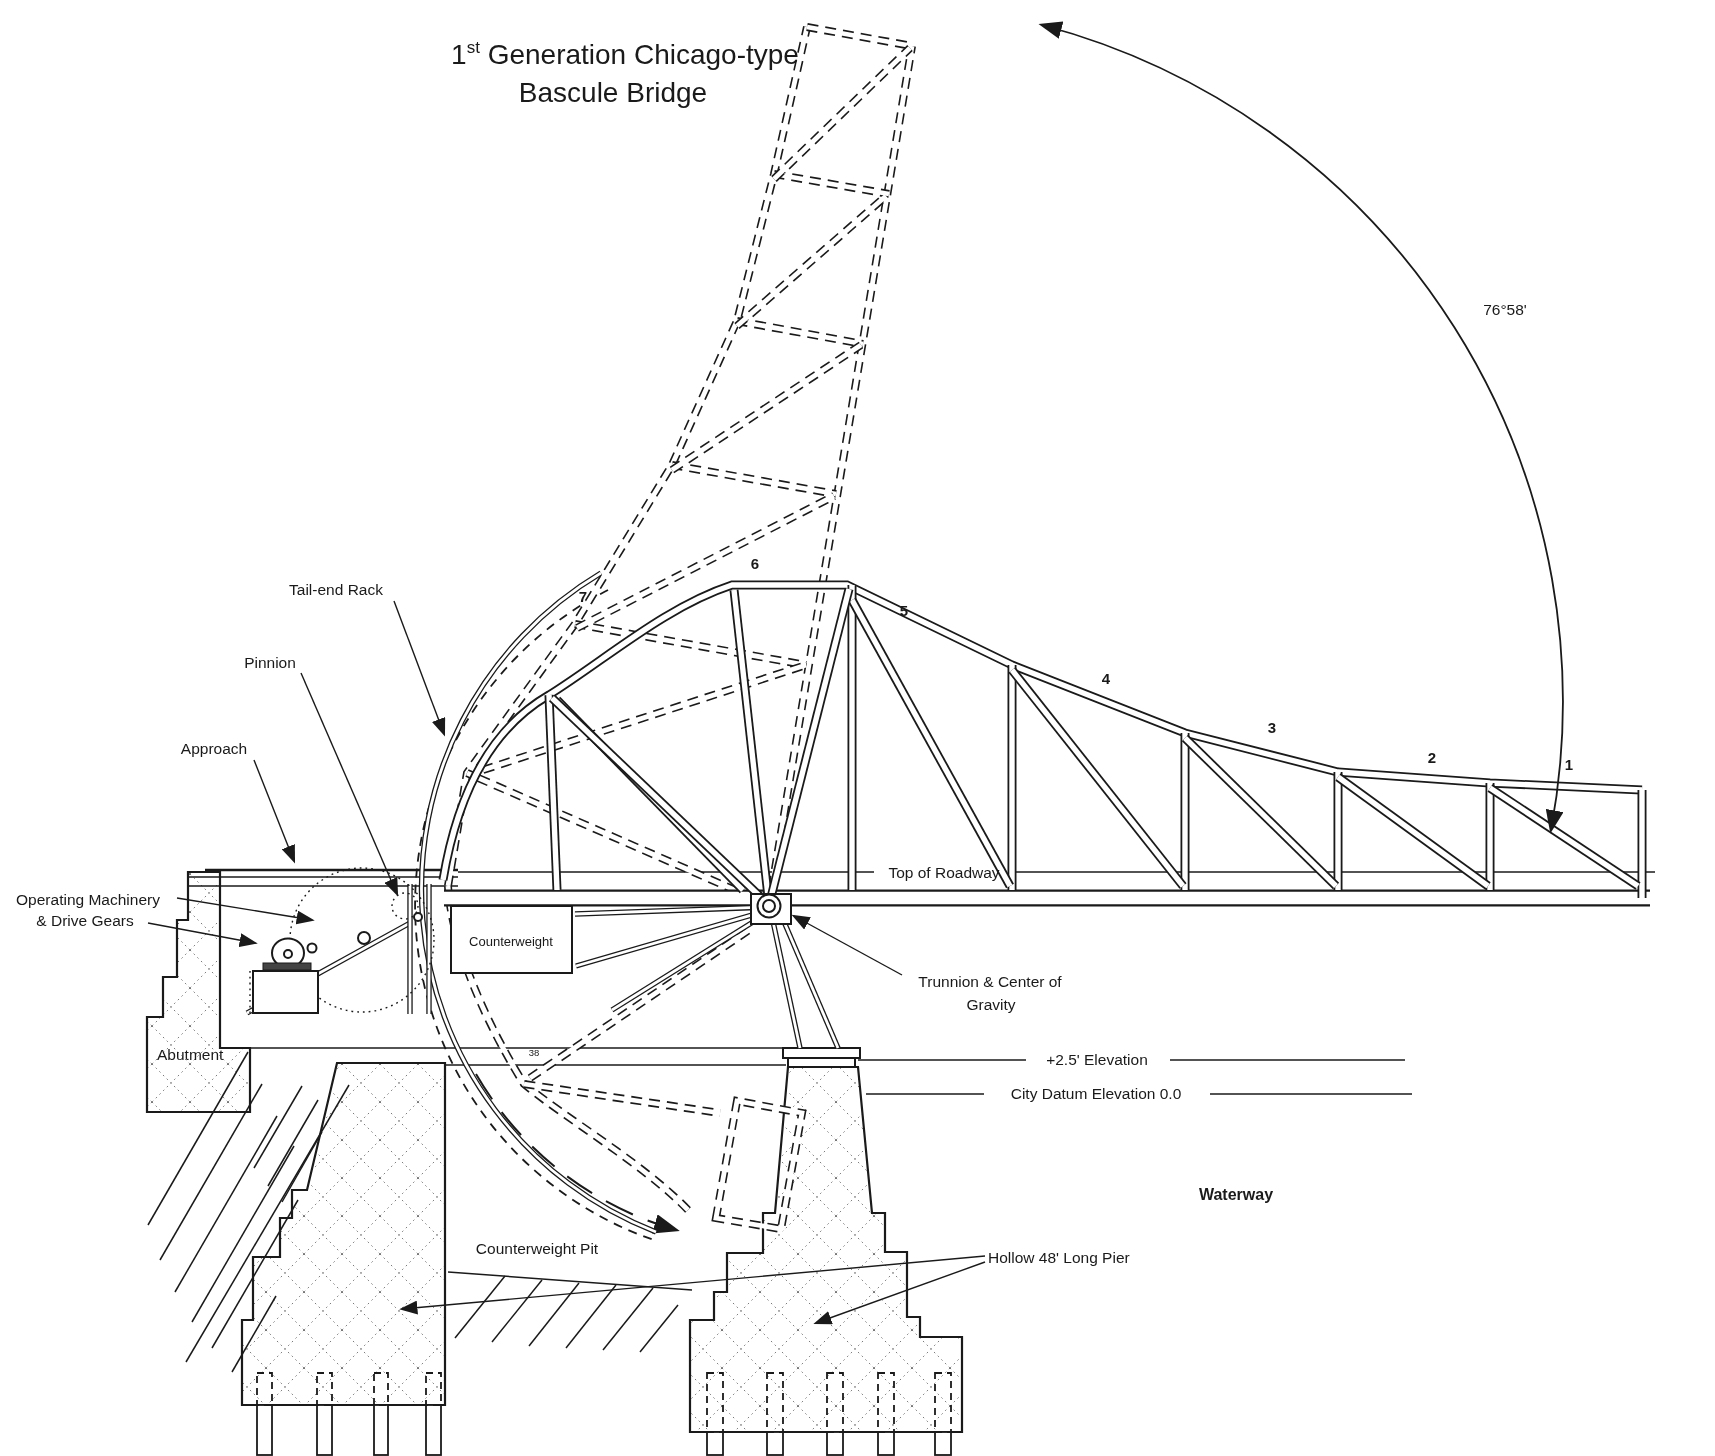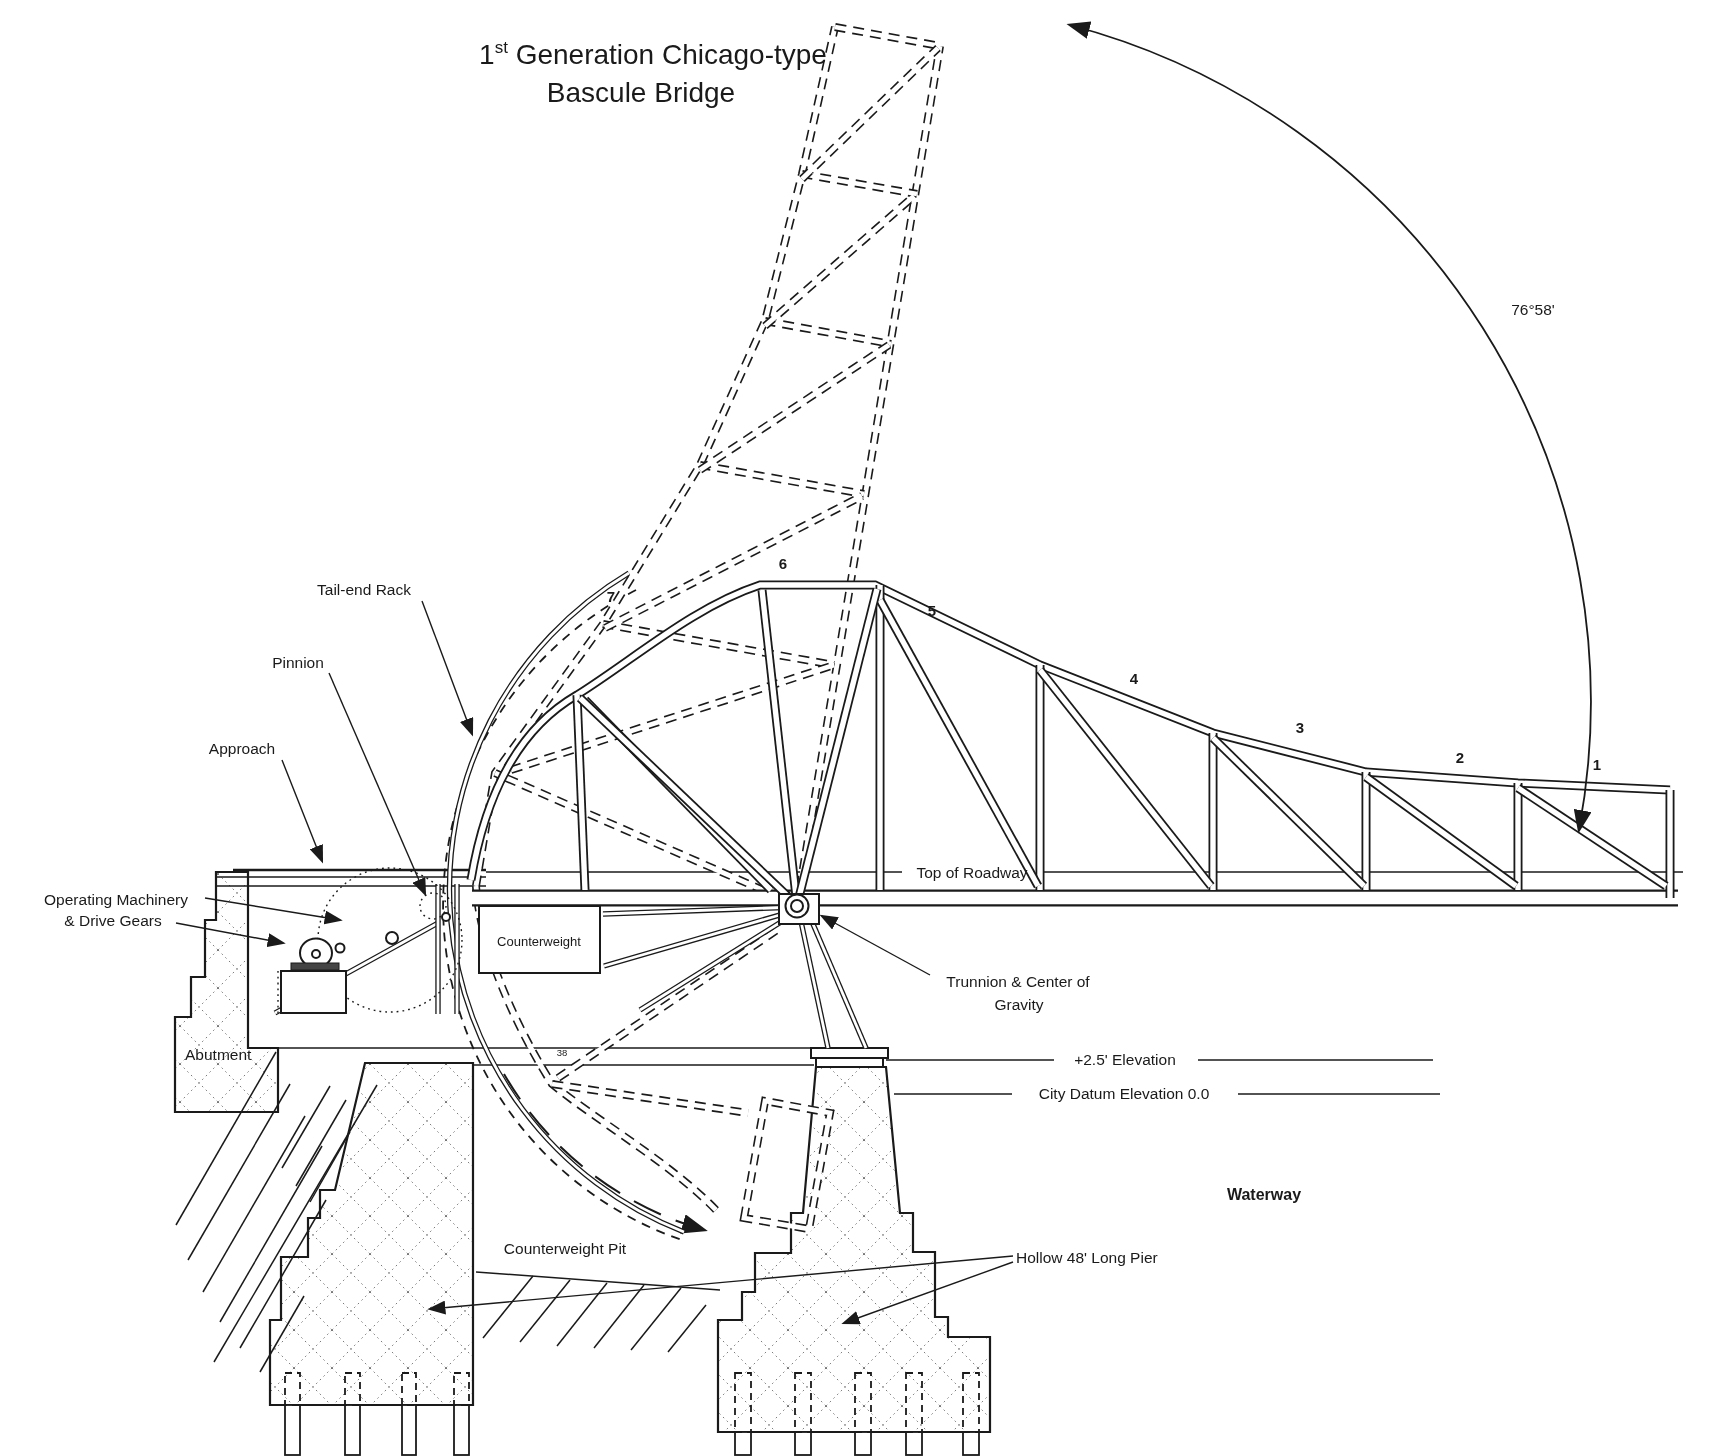--- a/index.html
+++ b/index.html
@@ -1,16 +1,16 @@
 <!DOCTYPE html>
 <html><head>
 <meta charset="utf-8">
 <style>
   html,body{margin:0;padding:0;background:#fff;}
-  #stage{width:1540px;height:1456px;position:relative;font-family:"Liberation Sans",sans-serif;padding-left:28px;}
+  #stage{width:1540px;height:1456px;position:relative;font-family:"Liberation Sans",sans-serif;}
   svg{display:block;}
   text{fill:#1a1a1a;font-family:"Liberation Sans",sans-serif;}
   .lbl{font-size:15.5px;}
   .lbl-b{font-size:16px;font-weight:bold;}
   .num{font-size:15px;font-weight:bold;}
   .ttl{font-size:28px;}
   .sup{font-size:17px;}
   .tiny{font-size:9.5px;}
   .cwt{font-size:13px;}
   .ln{stroke:#1a1a1a;stroke-width:1.6;fill:none;}

